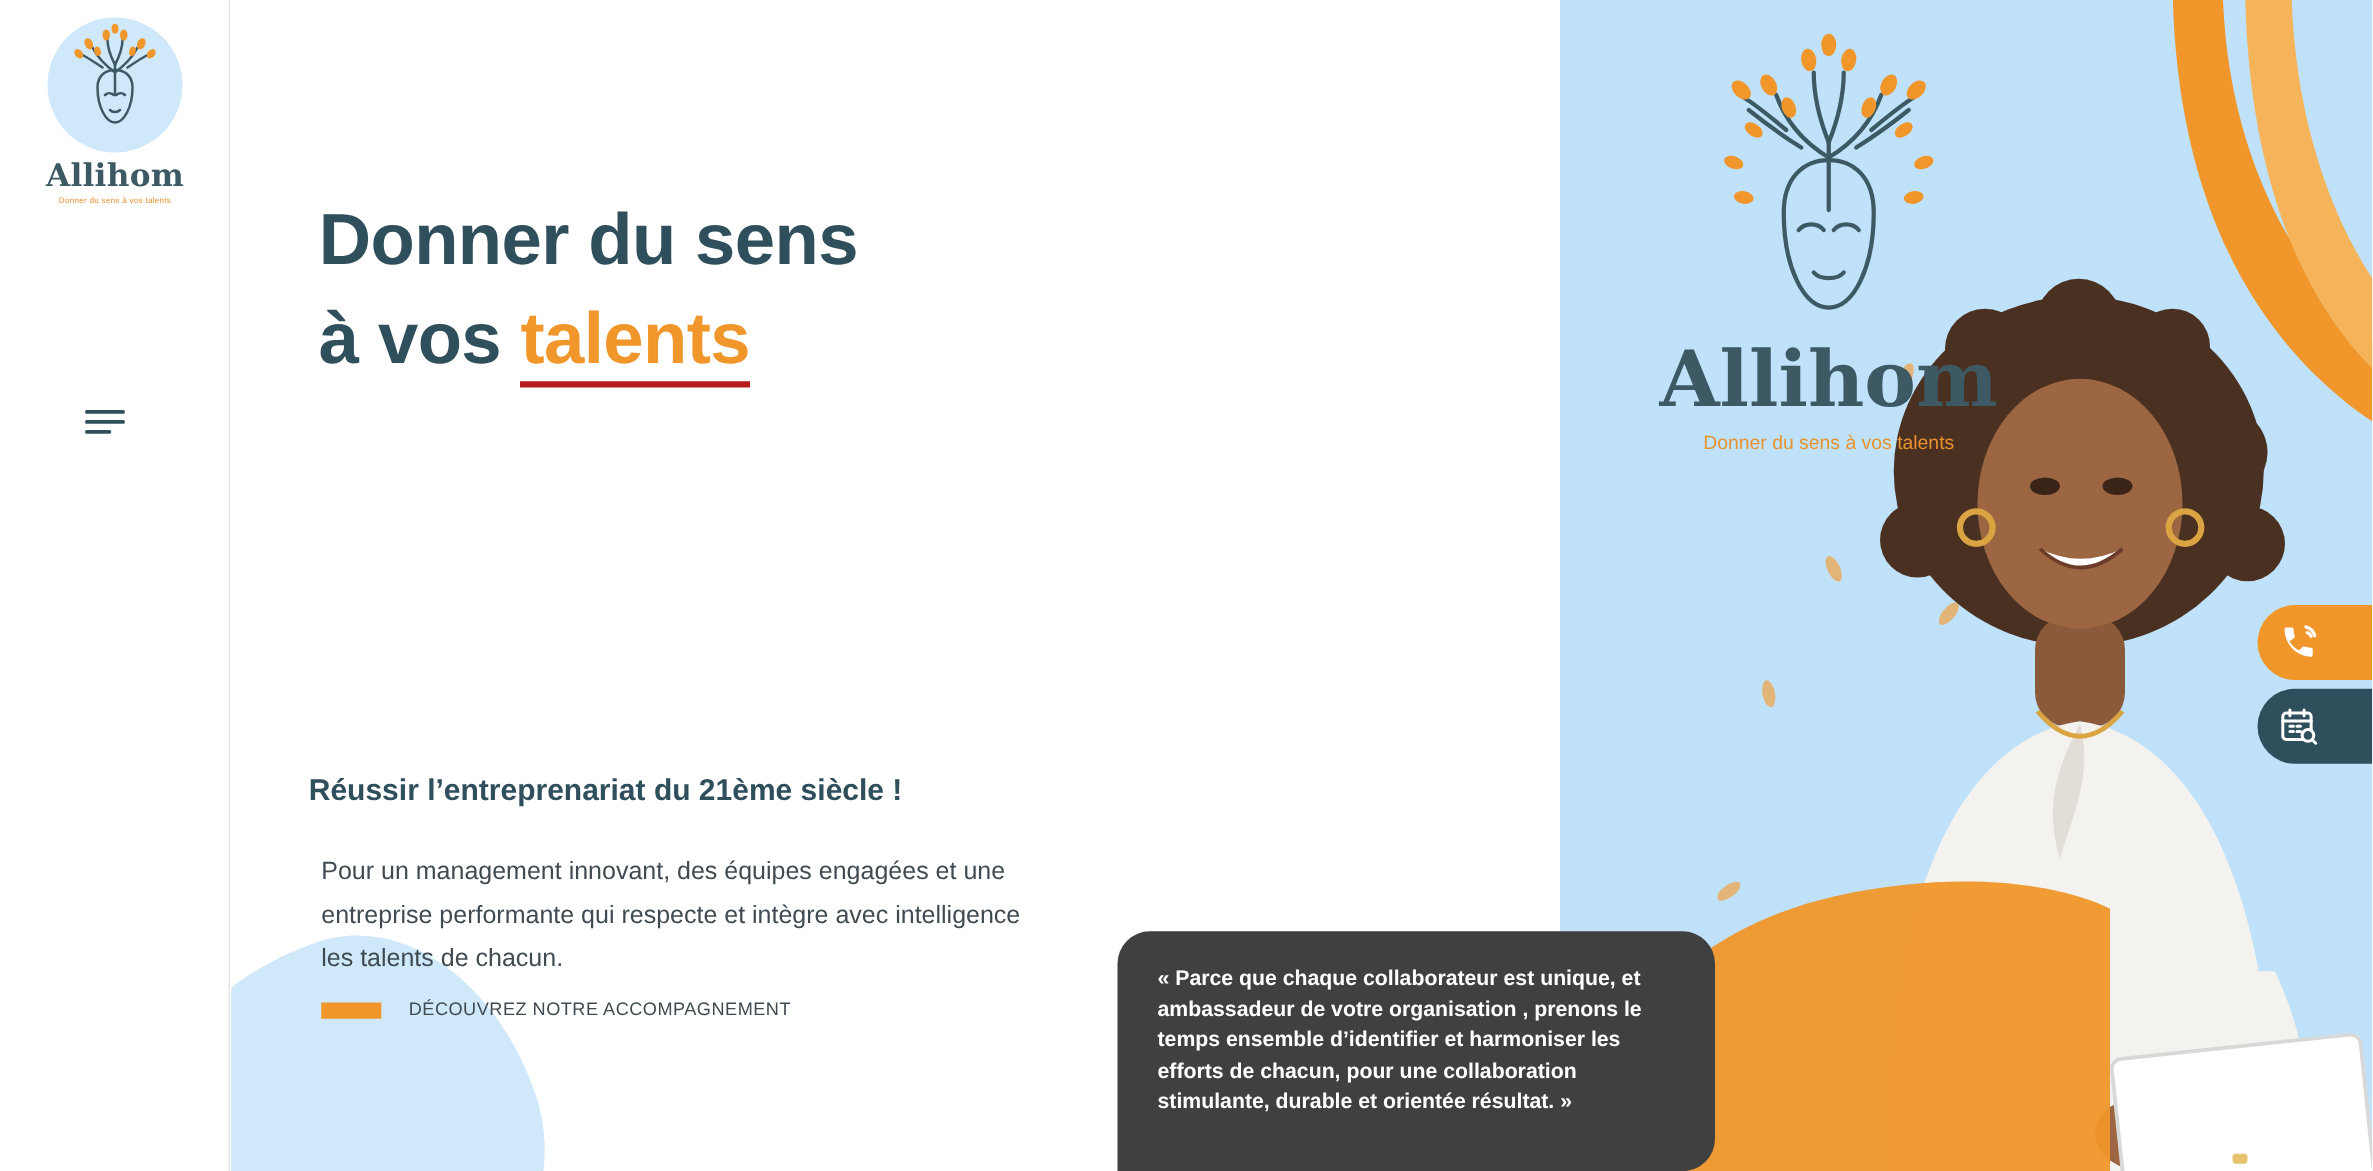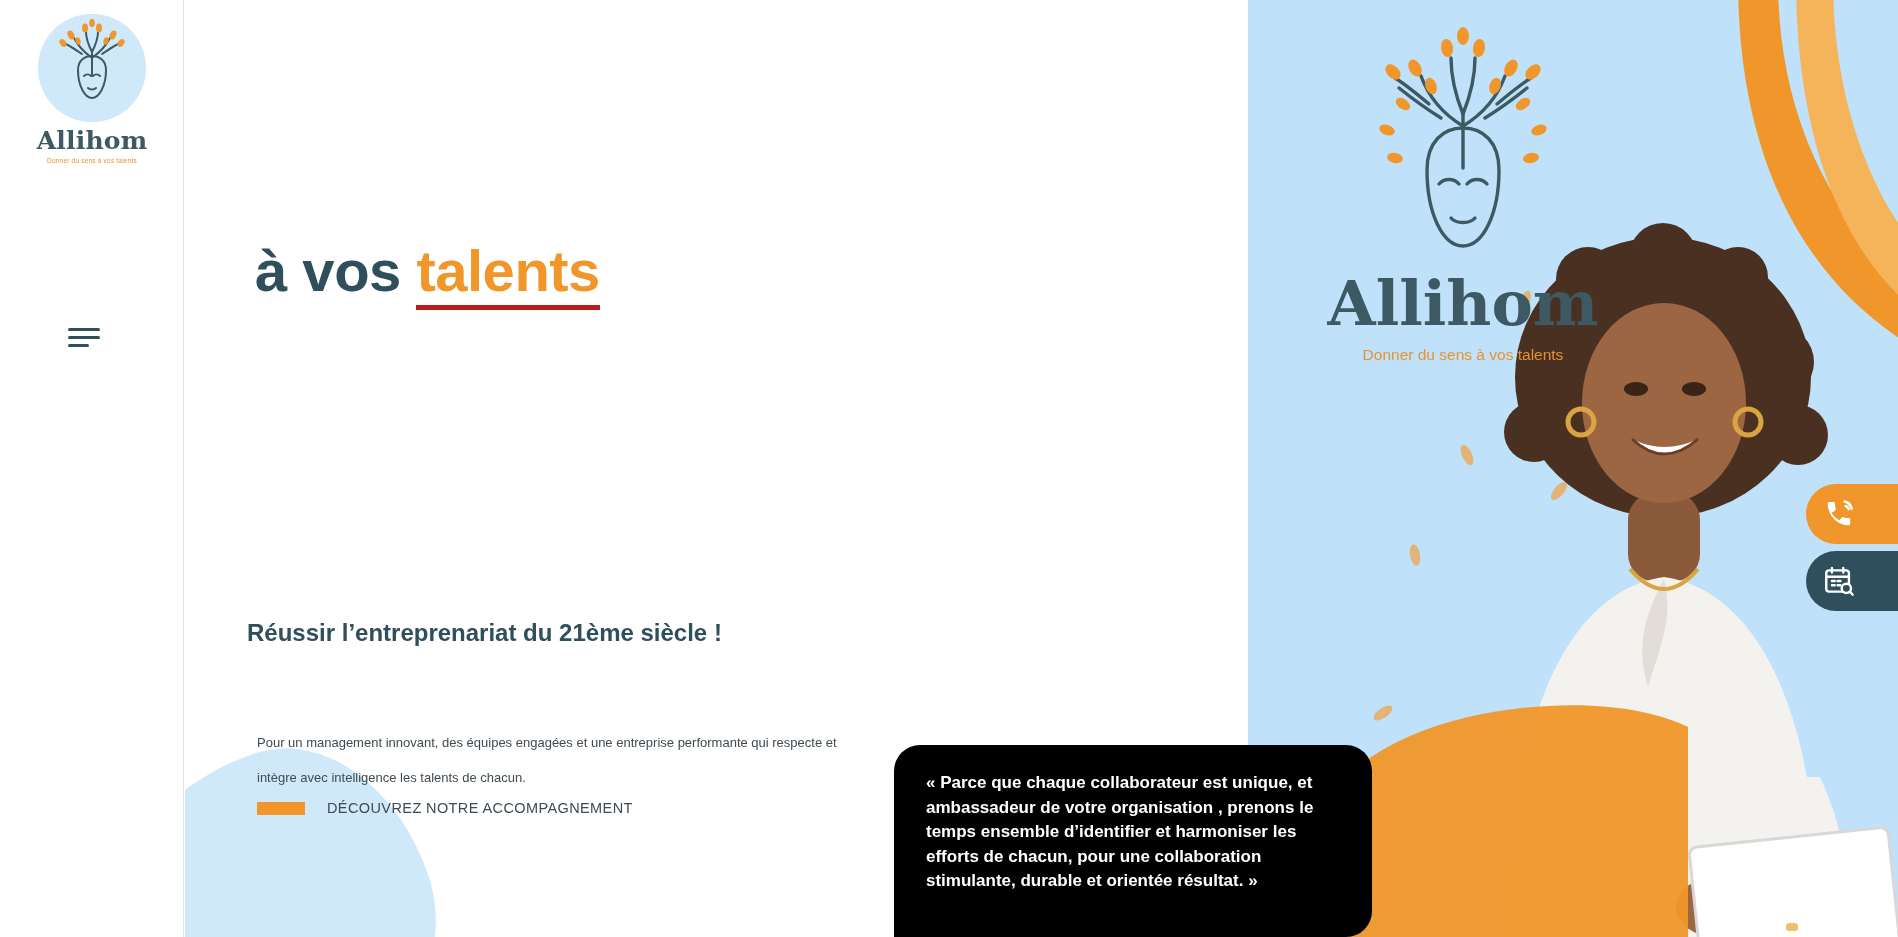--- a/index.html
+++ b/index.html
@@ -112,24 +112,23 @@
     position: absolute;
     left: 62px; top: 619px;
     font-size: 24px;
     font-weight: bold;
     color: #2f4f5c;
   }
   .body-copy {
     position: absolute;
     left: 72px; top: 680px;
     width: 590px;
-    font-size: 13px;
+    font-size: 20px;
     line-height: 35px;
     color: #3f4b51;
-    margin-top: 45px;
   }
   .cta-row {
     position: absolute;
     left: 72px; top: 800px;
     display: flex;
     align-items: center;
     gap: 22px;
     cursor: pointer;
   }
   .cta-bar {
@@ -202,21 +201,21 @@
   .fab-cal   { top: 551px; background: #2f4f5c; }
   .fab svg { display: block; }
 
   
   .quote-box {
     position: absolute;
     left: 894px;
     top: 745px;
     width: 478px;
     min-height: 192px;
-    background: #000000;
+    background: #404040;
     border-radius: 26px 26px 26px 0;
     padding: 26px 34px 22px 32px;
     z-index: 20;
   }
   .quote-text {
     color: #ffffff;
     font-size: 17px;
     line-height: 24.5px;
     font-weight: bold;
   }
@@ -268,21 +267,21 @@
       <span></span>
       <span></span>
       <span></span>
     </div>
   </div>
 
   <div class="main">
     <div class="blue-blob"></div>
 
     <h1 class="hero-title">
-      <br>
+      <span>Donner du sens</span><br>
       <span>à vos </span><span class="accent">talents</span>
     </h1>
 
     <h2 class="sub-title">Réussir l’entreprenariat du 21ème siècle !</h2>
 
     <p class="body-copy">Pour un management innovant, des équipes engagées et une entreprise performante qui respecte et intègre avec intelligence les talents de chacun.</p>
 
     <div class="cta-row">
       <div class="cta-bar"></div>
       <div class="cta-label">DÉCOUVREZ NOTRE ACCOMPAGNEMENT</div>

